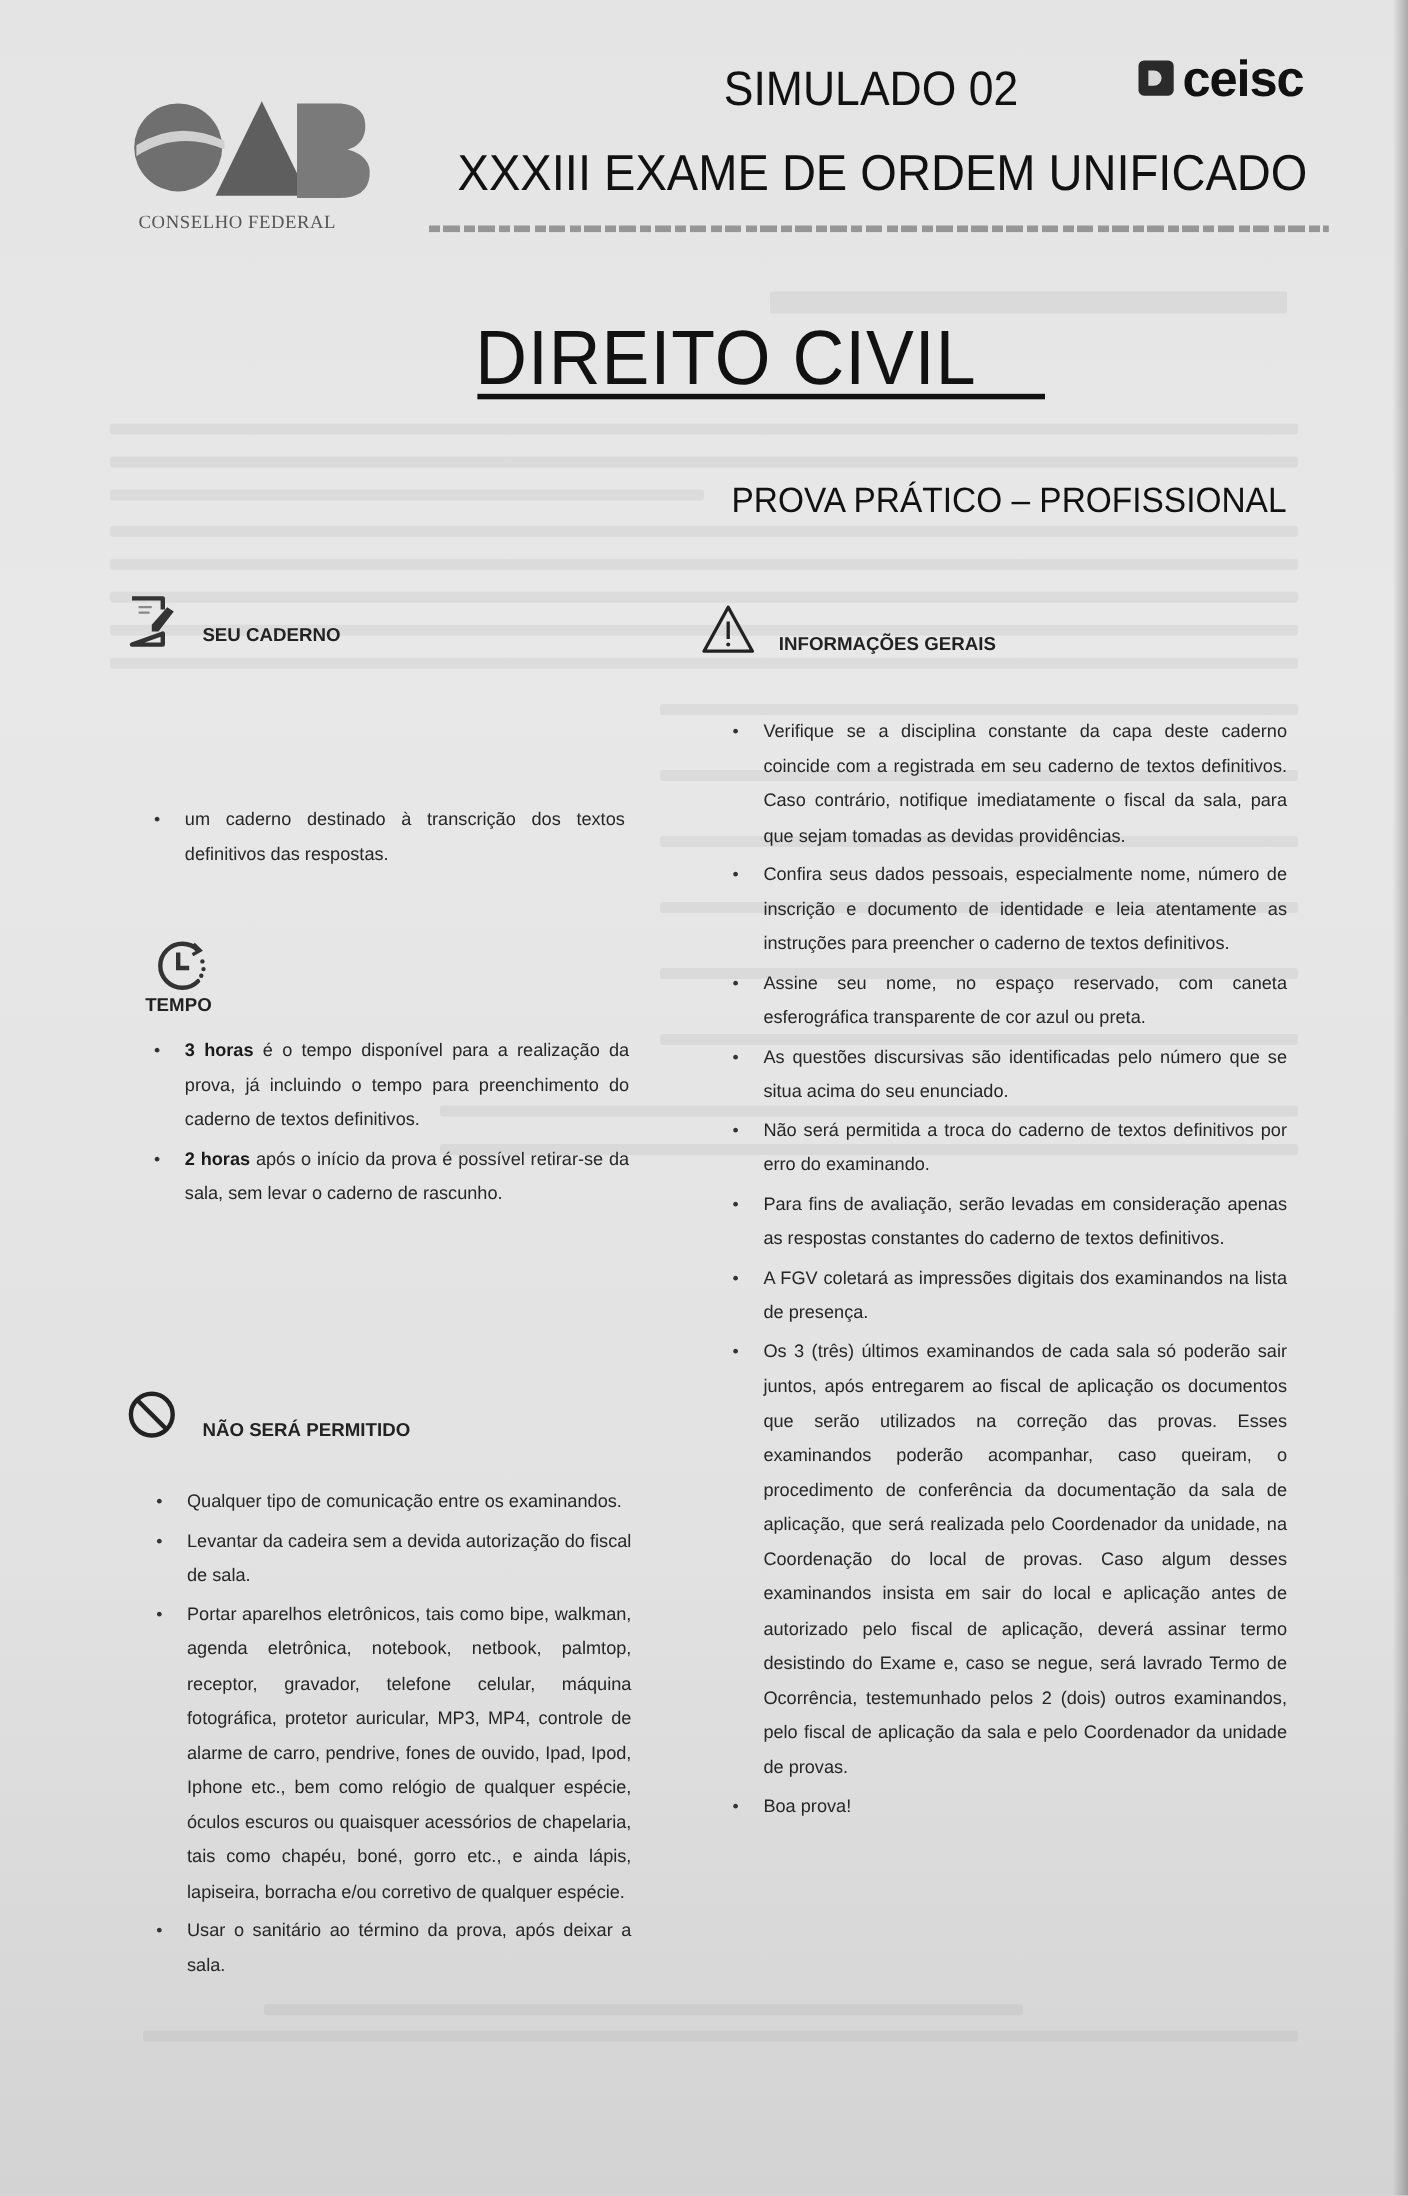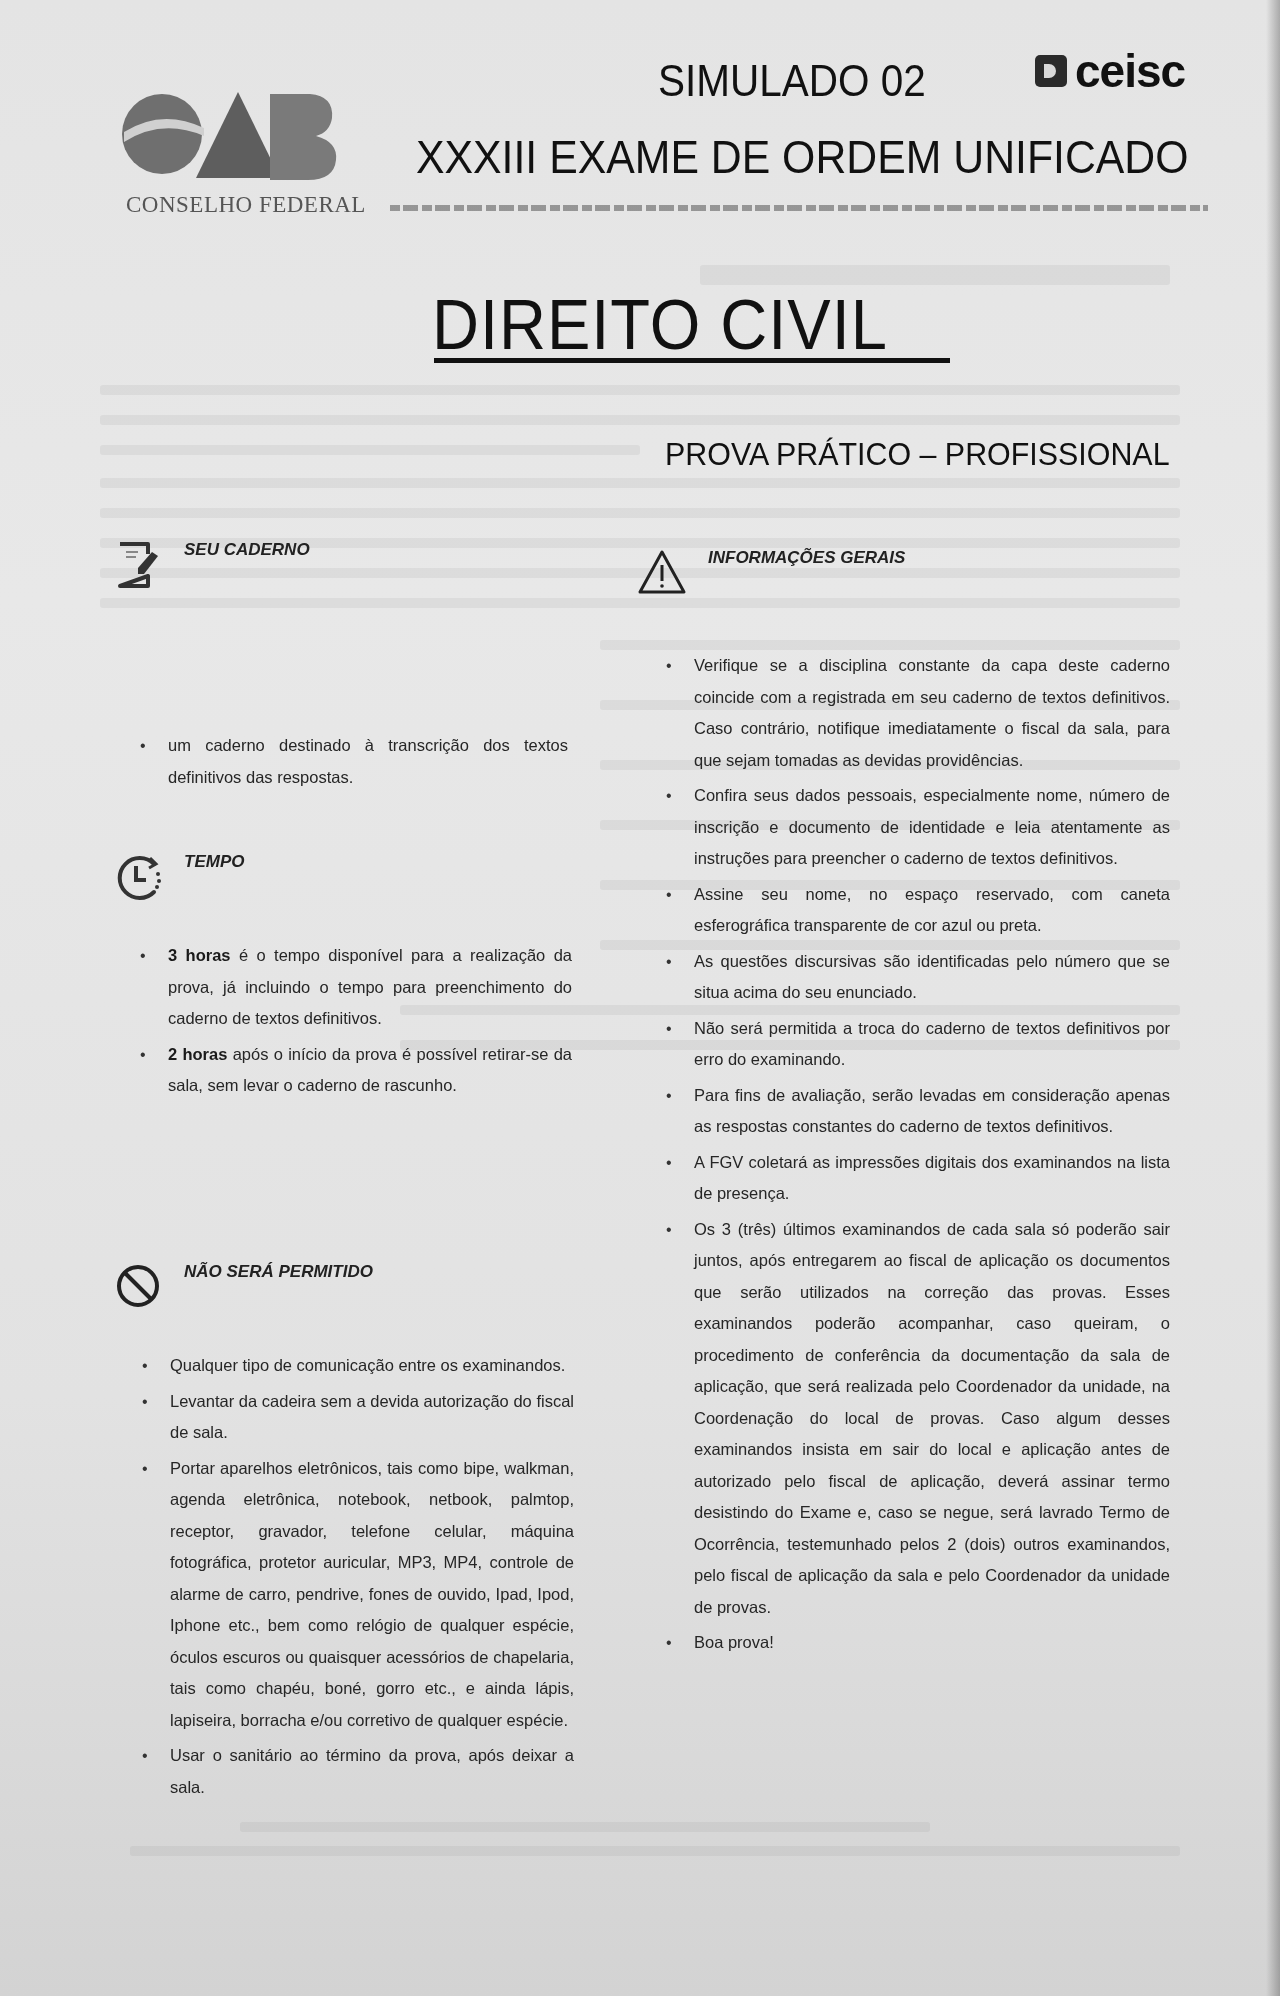--- a/index.html
+++ b/index.html
@@ -17,21 +17,21 @@
   .edge-right {
     position: absolute; right: 0; top: 0; width: 14px; height: 1996px;
     background: linear-gradient(90deg, rgba(0,0,0,0) 0%, rgba(60,60,60,0.35) 100%);
   }
   .bleed { position: absolute; height: 10px; background: rgba(120,120,120,0.10); border-radius: 3px; }
 
   
   .oab-logo { position: absolute; left: 120px; top: 88px; width: 220px; height: 95px; }
   .oab-logo svg { width: 220px; height: 95px; }
   .oab-sub {
-    position: absolute; left: 126px; top: 192px; font-size: 23px; letter-spacing: 0.5px;
+    position: absolute; left: 126px; top: 192px; font-size: 17px; letter-spacing: 0.5px;
     color: #555; font-family: "Liberation Serif", serif;
   }
   .simulado {
     position: absolute; left: 658px; top: 56px; font-size: 44px; color: #111;
     font-family: "Liberation Sans Narrow", "Liberation Sans", sans-serif; transform: scaleX(0.92); transform-origin: left;
   }
   .ceisc { position: absolute; left: 1035px; top: 48px; display: flex; align-items: center; gap: 8px; justify-content: flex-end; }
   .ceisc-mark { width: 32px; height: 32px; background: #2a2a2a; border-radius: 5px; position: relative; }
   .ceisc-mark::after {
     content: ""; position: absolute; left: 9px; top: 9px; width: 12px; height: 14px;
@@ -53,21 +53,21 @@
     position: absolute; left: 432px; top: 285px; font-size: 70px; color: #111;
     letter-spacing: 1px; transform: scaleX(0.93); transform-origin: left; white-space: nowrap;
   }
   .title-underline { position: absolute; left: 434px; top: 358px; width: 516px; height: 5px; background: #111; }
   .subtitle {
     position: absolute; left: 665px; top: 436px; font-size: 32px; color: #111; white-space: nowrap;
     transform: scaleX(0.95); transform-origin: left;
   }
 
   
-  .section-head { position: absolute; display: flex; align-items: flex-start; font-style: italic; }
+  .section-head { position: absolute; display: flex; align-items: flex-end; }
   .section-icon { width: 52px; height: 52px; }
   .section-icon svg { width: 100%; height: 100%; }
   .section-title { font-size: 17px; font-weight: bold; color: #222; margin-left: 18px; margin-bottom: 4px; white-space: nowrap; }
 
   .para { position: absolute; font-size: 16.5px; line-height: 31.5px; color: #262626; text-align: justify; }
   ul.blist { position: absolute; margin: 0; padding: 0; list-style: none; }
   ul.blist li {
     position: relative; padding-left: 32px; font-size: 16.5px; line-height: 31.5px;
     color: #262626; text-align: justify; margin-bottom: 4px;
   }
@@ -131,21 +131,21 @@
         <line x1="12" y1="17" x2="22" y2="17" stroke="#888" stroke-width="2"></line>
         <path d="M38 12 L44 16 L30 34 L24 34 L24 28 Z" fill="#333"></path>
       </svg>
     </span>
     <span class="section-title">SEU CADERNO</span>
   </div>
   <ul class="blist" style="left:136px;top:730px;width:432px;">
     <li>um caderno destinado à transcrição dos textos definitivos das respostas.</li>
   </ul>
 
-  <div class="section-head" style="left:114px;top:852px;">
+  <div class="section-head" style="left:114px;top:852px;flex-direction:column;">
     <span class="section-icon">
       <svg viewBox="0 0 52 52">
         <path d="M40 12 A20 20 0 1 0 40 40" fill="none" stroke="#333" stroke-width="4" stroke-linecap="round"></path>
         <path d="M36 6 L42 12 L35 16" fill="none" stroke="#333" stroke-width="3"></path>
         <path d="M22 14 V28 H32" fill="none" stroke="#333" stroke-width="4"></path>
         <circle cx="44" cy="22" r="2" fill="#333"></circle>
           <circle cx="45" cy="29" r="2" fill="#333"></circle>
           <circle cx="43" cy="35" r="2" fill="#333"></circle>
       </svg>
     </span>

